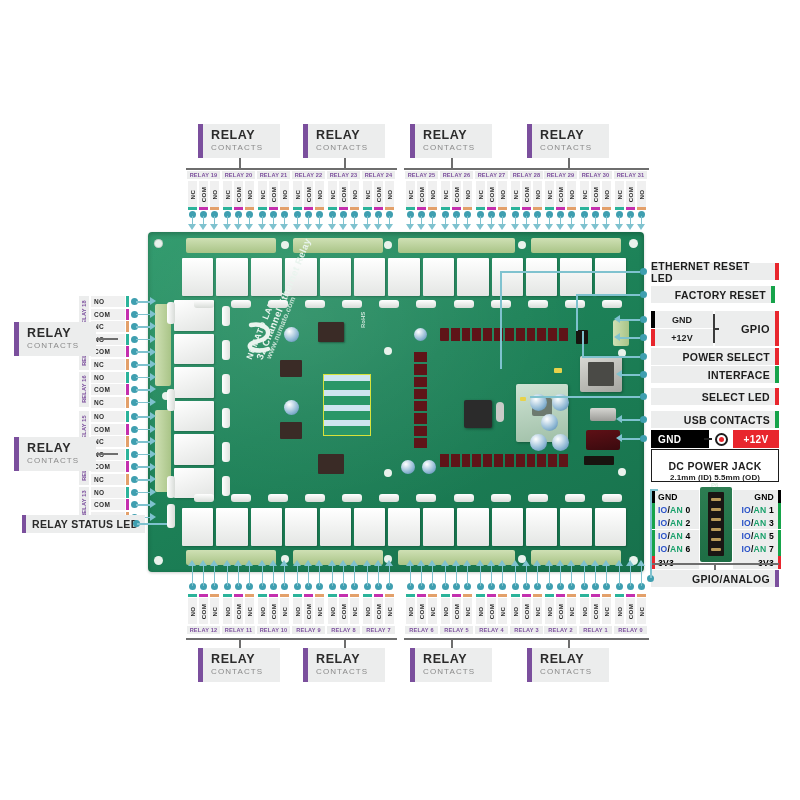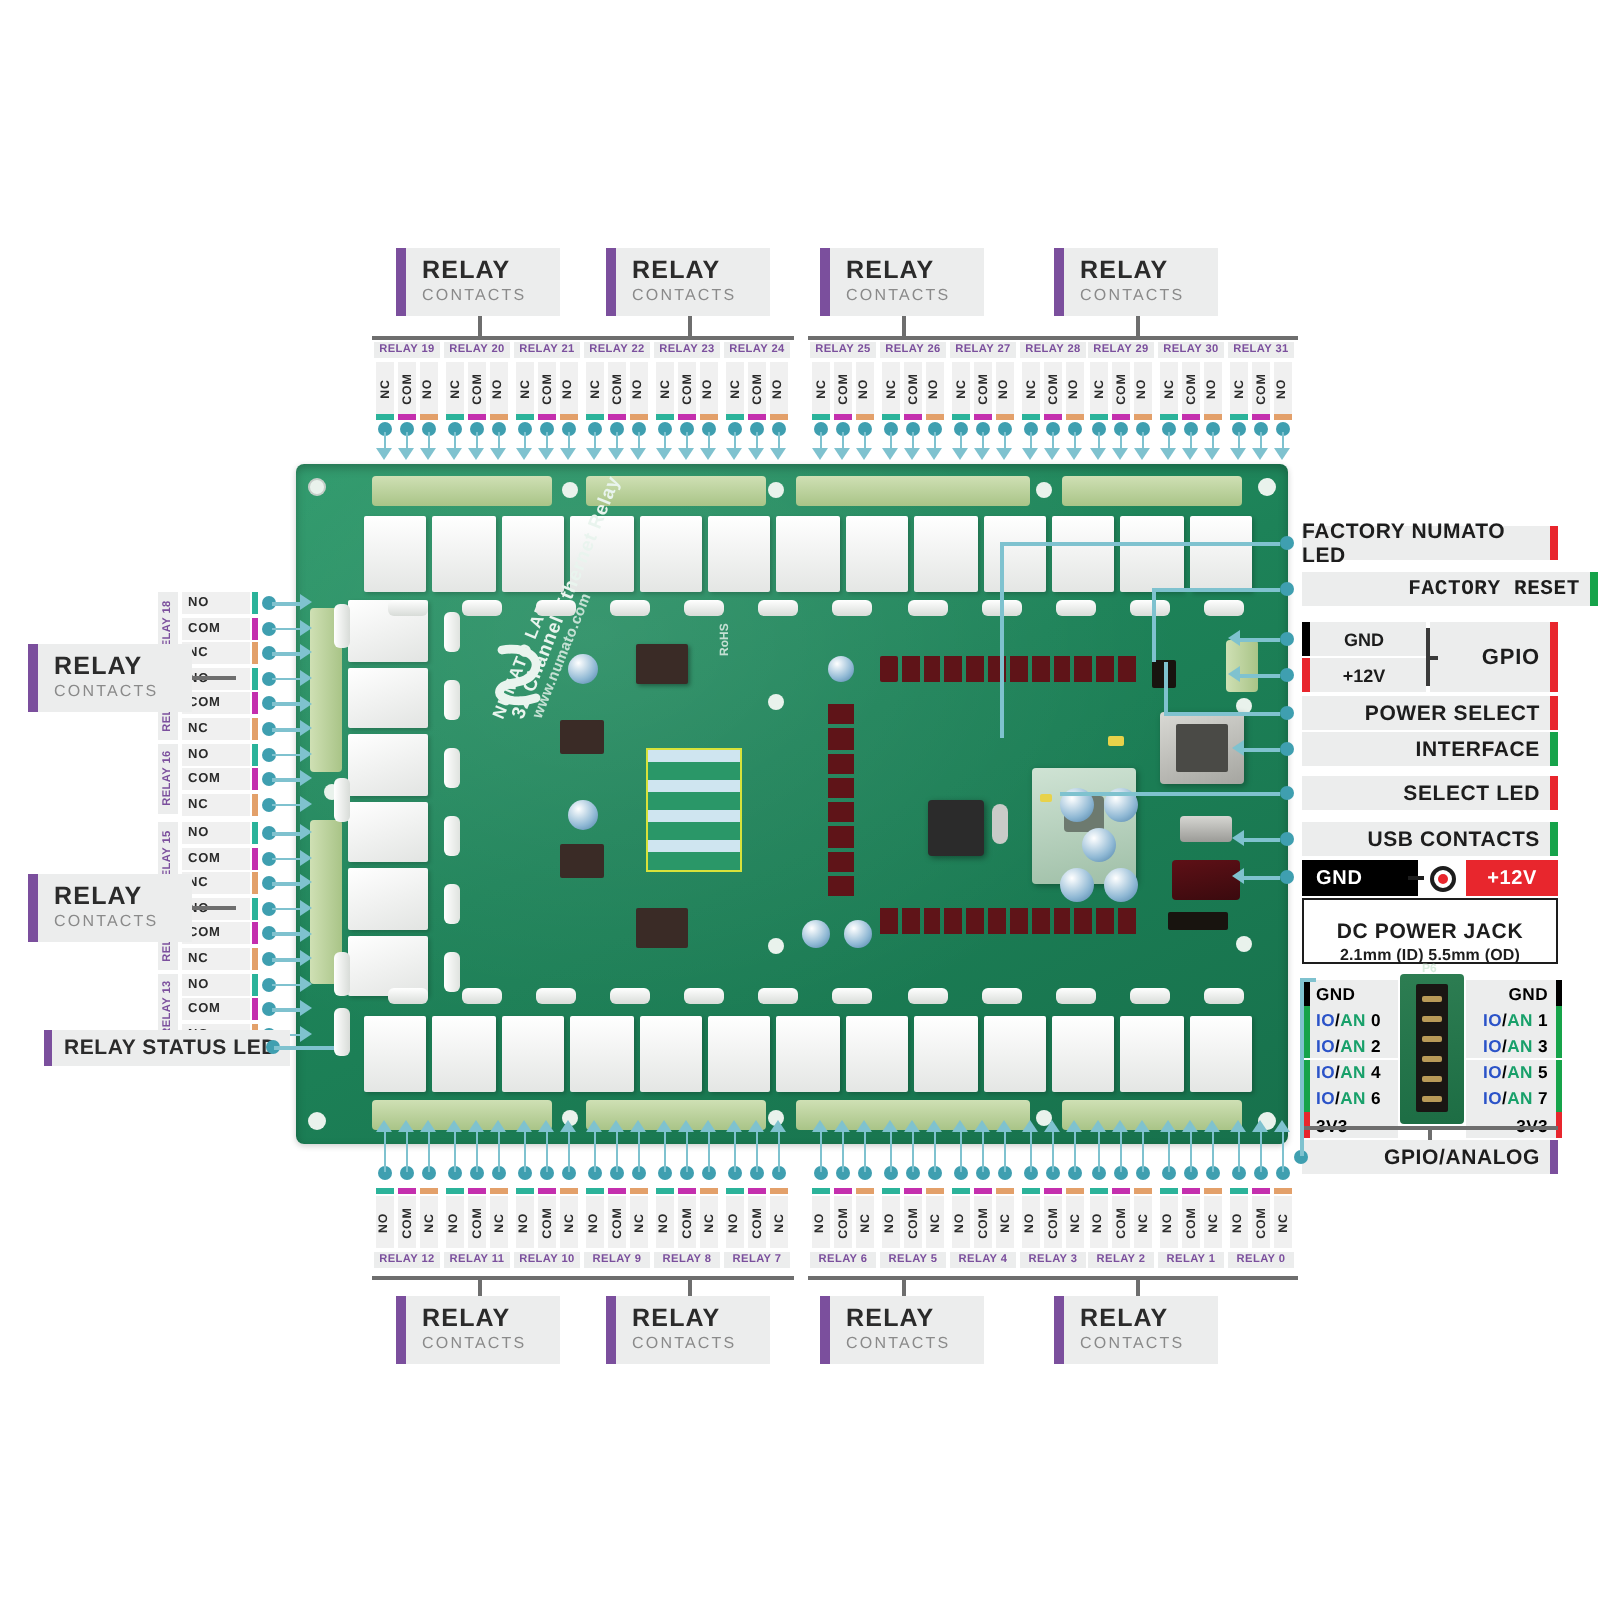--- a/index.html
+++ b/index.html
@@ -1190,28 +1190,28 @@
   <div class="grule" style="left:96px;top:453px;width:22px;"></div>
 
   <div class="callout" style="left:22px;top:515px;height:18px;">
     <div class="bar" style="background:#7b4f9d;"></div>
     <div class="txt" style="font-size:10.5px;">RELAY STATUS LED</div>
   </div>
   <div class="cdot" style="left:133px;top:520px;"></div>
   <div class="lead-h" style="left:137px;top:523px;width:30px;"></div>
 
   <div class="rcall" style="left:651px;top:263px;width:128px;">
-    <div class="rt">FACTORY NUMATO LED</div>
+    <div class="rt">ETHERNET RESET LED</div>
     <div class="rb" style="background:#e8262d;"></div>
   </div>
   <div class="cdot" style="left:640px;top:268px;"></div>
   <div class="lead-h" style="left:500px;top:271px;width:140px;"></div>
   <div class="lead-v" style="left:500px;top:271px;height:98px;"></div>
 
-  <div class="rcall" style="left:651px;top:286px;width:148px;font-family:Liberation Mono, monospace;">
+  <div class="rcall" style="left:651px;top:286px;width:124px;">
     <div class="rt">FACTORY RESET</div>
     <div class="rb" style="background:#16a34a;"></div>
   </div>
   <div class="cdot" style="left:640px;top:291px;"></div>
   <div class="lead-h" style="left:576px;top:294px;width:64px;"></div>
   <div class="lead-v" style="left:576px;top:294px;height:37px;"></div>
 
   <div class="minilbl" style="left:651px;top:311px;width:62px;height:17px;">
     <div class="lb" style="background:#000;"></div>
     <span>GND</span>

